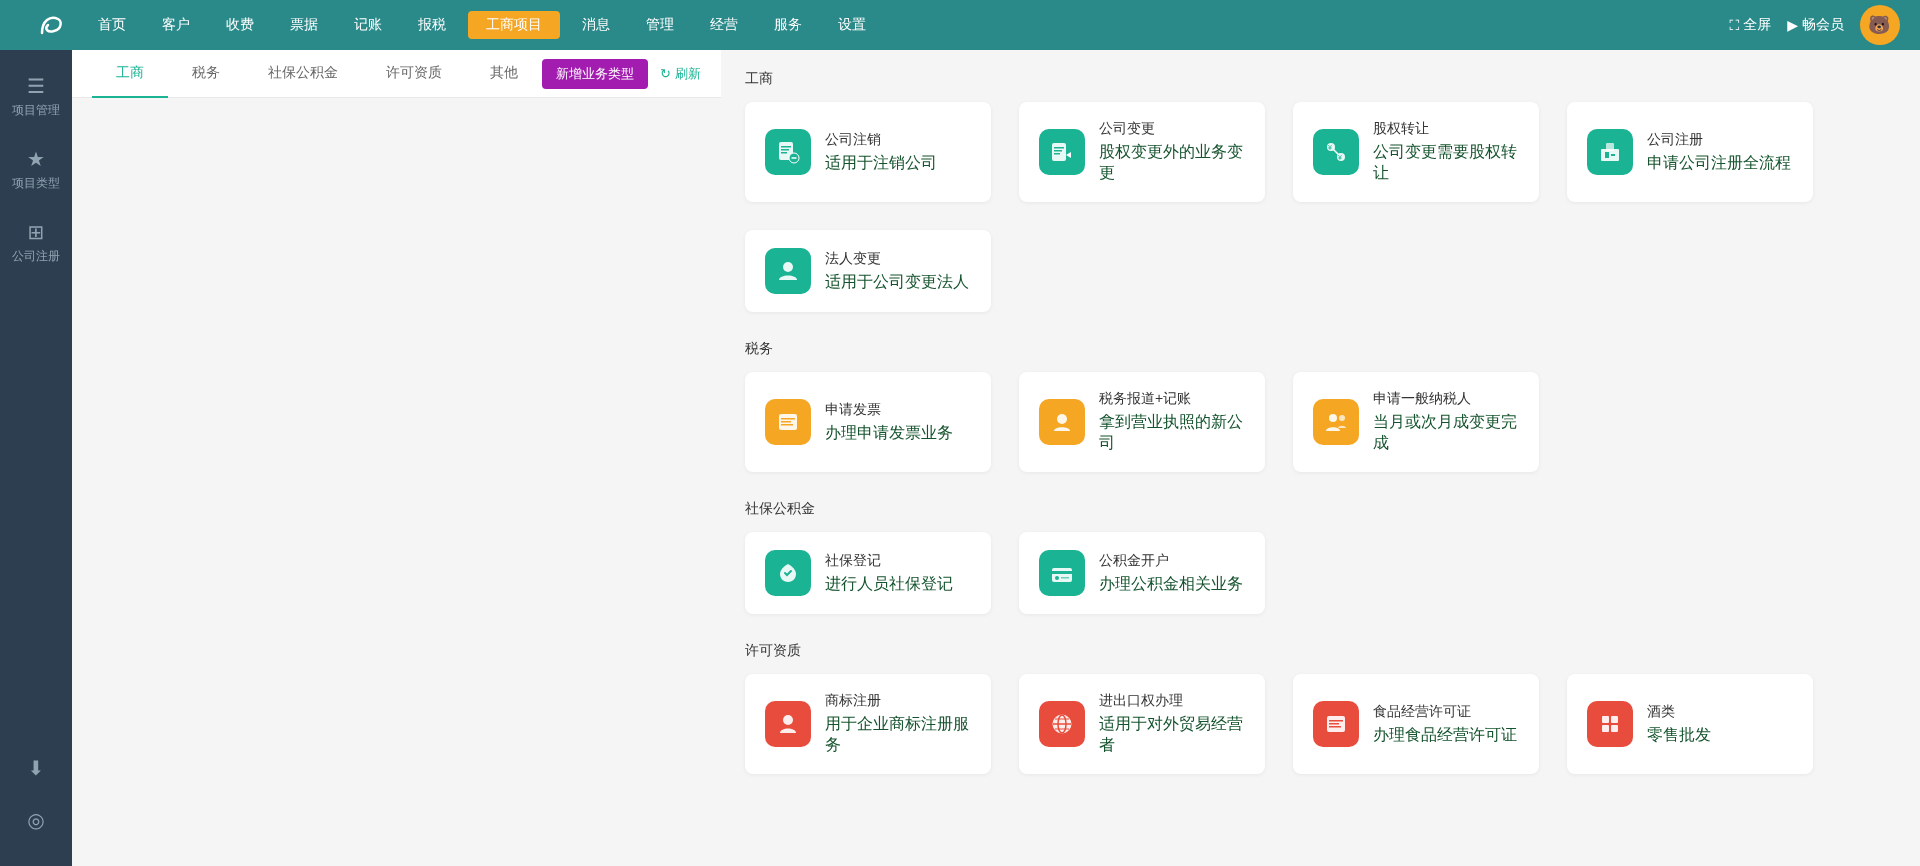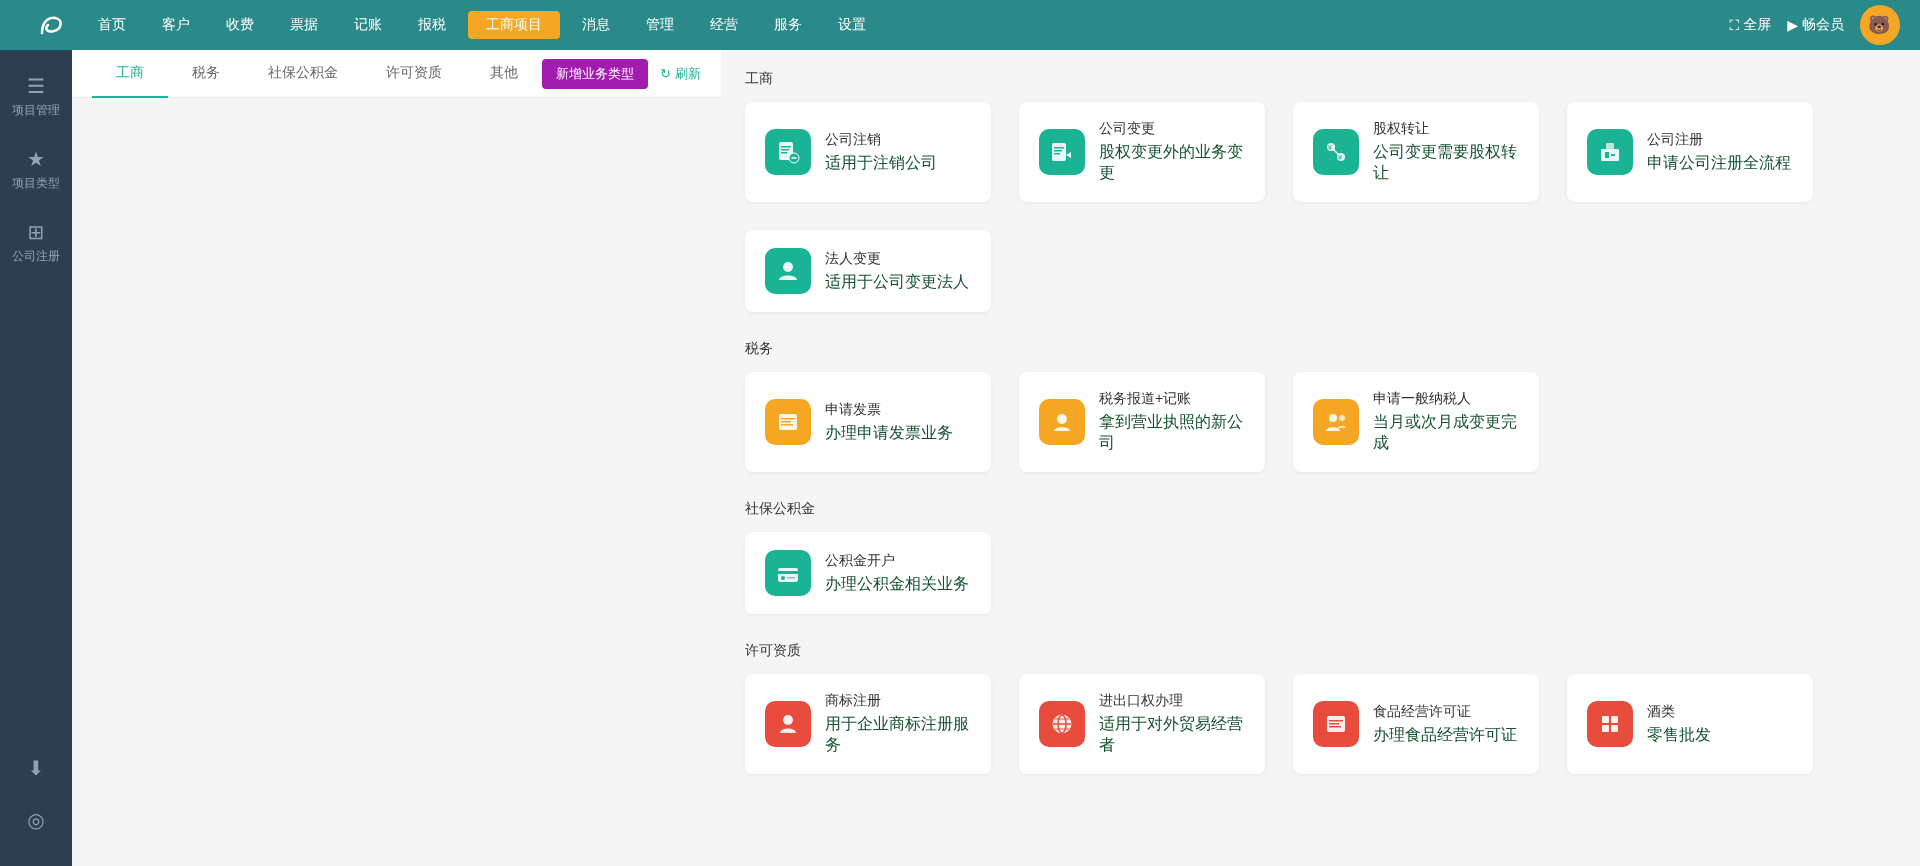--- a/index.html
+++ b/index.html
@@ -434,20 +434,32 @@
             <div class="card-desc">当月或次月成变更完成</div>
           </div>
         </div>
       </div>
 
       <div class="section-title">社保公积金</div>
       <div class="cards-grid">
         <div class="card">
           <div class="card-icon teal">
             <svg width="26" height="26" viewBox="0 0 26 26" fill="white">
+              <path d="M13 4 C13 4 5 8 5 14 C5 19 9 22 13 22 C17 22 21 19 21 14 C21 8 13 4 13 4Z" fill="white" opacity="0.9"></path>
+              <path d="M10 13 L12 15 L16 11" stroke="#1ab394" stroke-width="2" fill="none" stroke-linecap="round"></path>
+            </svg>
+          </div>
+          <div class="card-text">
+            <div class="card-name">社保登记</div>
+            <div class="card-desc">进行人员社保登记</div>
+          </div>
+        </div>
+        <div class="card">
+          <div class="card-icon teal">
+            <svg width="26" height="26" viewBox="0 0 26 26" fill="white">
               <rect x="3" y="8" width="20" height="14" rx="2" fill="white" opacity="0.9"></rect>
               <rect x="3" y="11" width="20" height="3" fill="#1ab394"></rect>
               <circle cx="8" cy="18" r="2" fill="#1ab394"></circle>
               <rect x="12" y="17" width="8" height="1.5" fill="#1ab394" opacity="0.6"></rect>
             </svg>
           </div>
           <div class="card-text">
             <div class="card-name">公积金开户</div>
             <div class="card-desc">办理公积金相关业务</div>
           </div>

